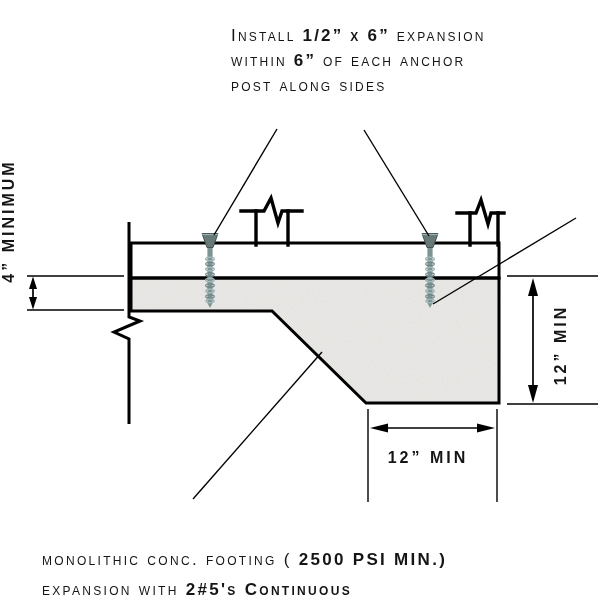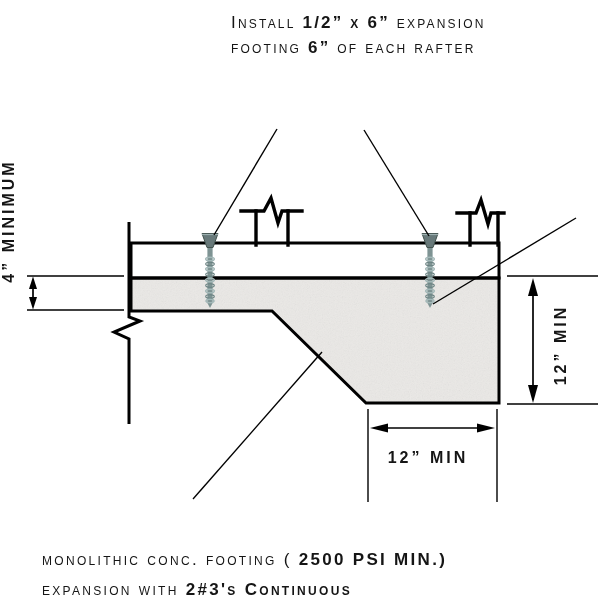--- a/index.html
+++ b/index.html
@@ -124,27 +124,28 @@
       <polygon class="ah" points="370,428 388,423.5 388,432.5"></polygon>
       <polygon class="ah" points="495,428 477,423.5 477,432.5"></polygon>
     </g>
 
     <path class="leader" d="M277,129 L214,235"></path>
     <path class="leader" d="M364,130 L429,236"></path>
     <path class="leader" d="M193,499 L322,352"></path>
     <path class="leader" d="M433,304 L576,218"></path>
   </svg>
 
-  <div class="t note" style="left:231px;top:10px;">
+  <div class="t note" style="left:231px;top:23px;">
     <div><span>Install </span><span class="bold">1/2” x 6”</span><span> expansion</span></div>
-    <div><span>footing </span><span class="bold">6”</span><span> of each rafter</span></div>
+    <div><span>within </span><span class="bold">6”</span><span> of each anchor</span></div>
+    <div>post along sides</div>
   </div>
 
   <div class="t dim rot" style="left:9px;top:221px;">4” MINIMUM</div>
   <div class="t dim rot" style="left:561px;top:345px;">12” MIN</div>
   <div class="t dim ctr" style="left:428px;top:458px;">12” MIN</div>
 
   <div class="t bnote" style="left:42px;top:501px;margin-top:44px;">
     <div><span>monolithic conc. footing ( </span><span class="bold">2500 PSI MIN.)</span></div>
-    <div><span>expansion with </span><span class="bold">2#3's Continuous</span></div>
+    <div><span>expansion with </span><span class="bold">2#5's Continuous</span></div>
   </div>
 
 </div>
 
 </body></html>

